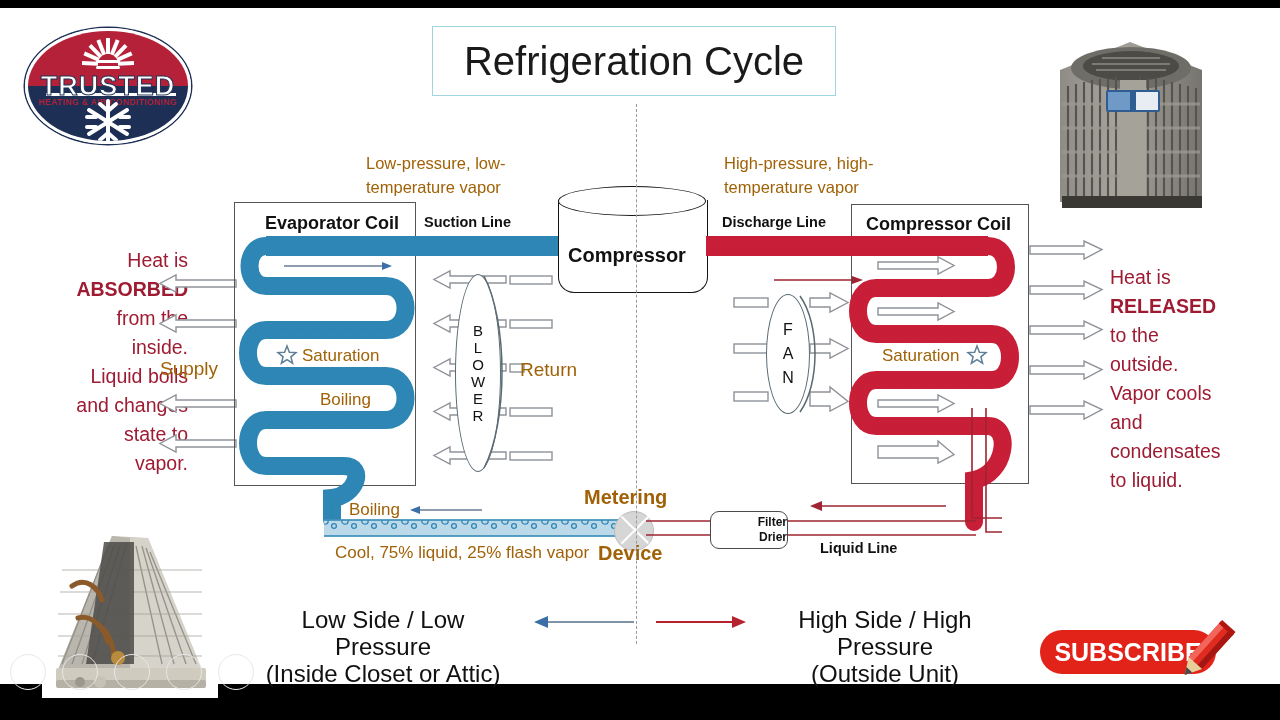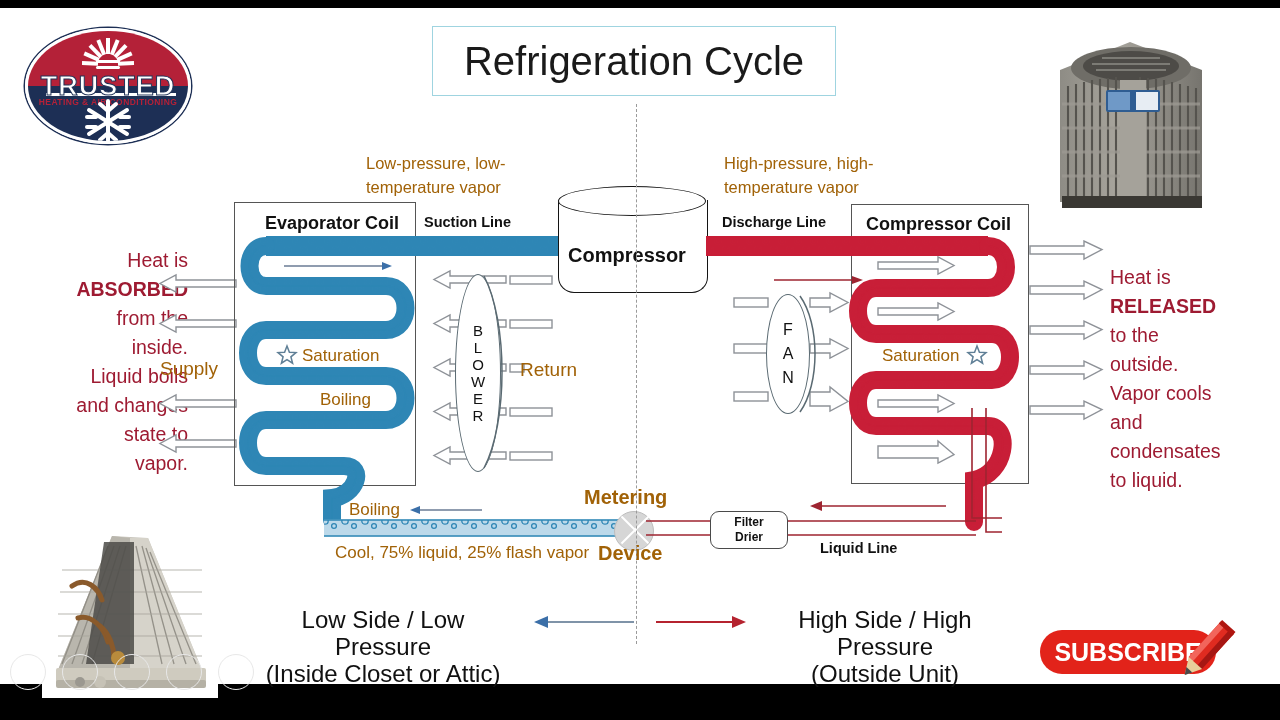--- a/index.html
+++ b/index.html
@@ -68,21 +68,21 @@
   
   #metering{left:614px;top:503px;width:38px;height:38px;border-radius:50%;
     background:#d6d6d6;border:1px solid #bdbdbd;}
   #metering:before,#metering:after{content:"";position:absolute;left:50%;top:-1px;
     width:1.6px;height:38px;background:#ffffff;}
   #metering:before{transform:rotate(45deg);}
   #metering:after{transform:rotate(-45deg);}
 
   #filter-drier{left:710px;top:503px;width:76px;height:36px;border:1.4px solid #4a4a4a;
     border-radius:9px;background:#fff;display:flex;flex-direction:column;
-    align-items:center;justify-content:center;font-size:12px;font-weight:bold;color:#111;
+    align-items:flex-end;justify-content:center;font-size:12px;font-weight:bold;color:#111;
     line-height:15px;}
 
   
   #divider{left:636px;top:96px;width:0;height:540px;border-left:1.6px dashed #9a9a9a;}
 
   
   .legend-txt{position:absolute;font-size:24px;color:#111;line-height:27px;}
   #legend-left{left:258px;top:598px;width:250px;text-align:center;}
   #legend-right{left:760px;top:598px;width:250px;text-align:center;}
 

